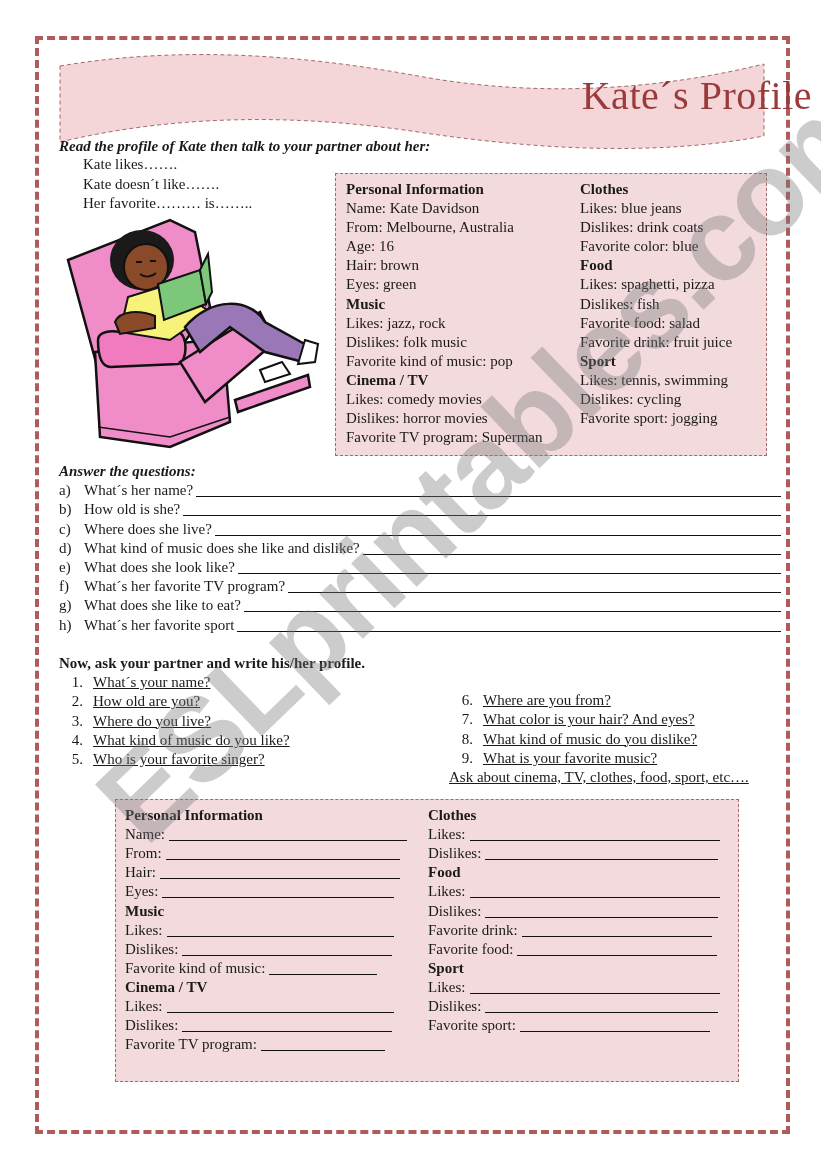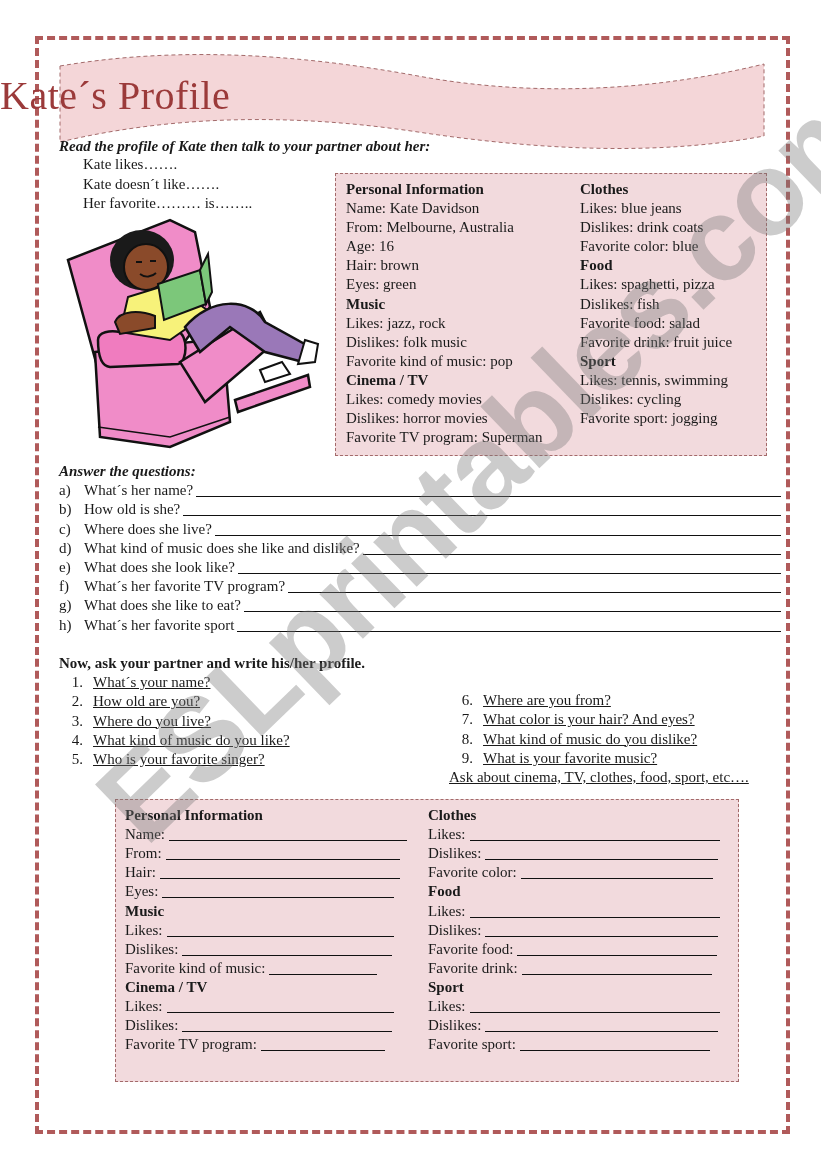--- a/index.html
+++ b/index.html
@@ -2,21 +2,21 @@
 <html><head>
 <meta charset="utf-8">
 <style>
   html, body { margin:0; padding:0; background:#ffffff; }
   body { width:821px; height:1169px; position:relative; overflow:hidden;
          font-family:"Liberation Serif","DejaVu Serif",serif; color:#1a1a1a; font-size:15px; }
   .frame { position:absolute; left:35px; top:36px; width:755px; height:1098px;
            border:4px dashed #b05a5a; box-sizing:border-box; }
   .banner { position:absolute; left:58px; top:50px; width:708px; height:100px; }
   .banner svg { position:absolute; left:0; top:0; }
-  .title { position:absolute; left:0; top:72px; width:812px; text-align:left;
+  .title { position:absolute; left:0; top:72px; width:812px; text-align:right;
            font-size:40px; color:#9b3a3a; letter-spacing:0.5px; }
   .abs { position:absolute; white-space:nowrap; line-height:19px; }
   .bold { font-weight:bold; }
   .prompt-lines div { height:19.5px; }
   .kate-box { position:absolute; left:335px; top:173px; width:432px; height:283px;
               background:#f2dadd; border:1px dashed #a36a6a; box-sizing:border-box; }
   .col { position:absolute; top:6px; line-height:19.1px; }
   .col div { white-space:nowrap; }
   .questions { position:absolute; left:59px; top:462px; width:722px; }
   .qrow { display:flex; align-items:flex-end; height:19.2px; line-height:19px; }
@@ -232,41 +232,37 @@
   <div class="col" style="left:312px;top:6px;">
     <div class="frow bold">Clothes</div>
     <div class="frow">
         <span>Likes:</span>
         <span class="fline" style="width:250px"></span>
       </div>
     <div class="frow">
         <span>Dislikes:</span>
         <span class="fline" style="width:233px"></span>
       </div>
-    <div class="frow">
-        <span>Favorite color:</span>
-        <span class="fline" style="width:192px"></span>
-      </div>
     <div class="frow bold">Food</div>
     <div class="frow">
         <span>Likes:</span>
         <span class="fline" style="width:250px"></span>
       </div>
     <div class="frow">
         <span>Dislikes:</span>
         <span class="fline" style="width:233px"></span>
+      </div>
+    <div class="frow">
+        <span>Favorite drink:</span>
+        <span class="fline" style="width:190px"></span>
       </div>
     <div class="frow">
         <span>Favorite food:</span>
         <span class="fline" style="width:200px"></span>
       </div>
-    <div class="frow">
-        <span>Favorite drink:</span>
-        <span class="fline" style="width:190px"></span>
-      </div>
     <div class="frow bold">Sport</div>
     <div class="frow">
         <span>Likes:</span>
         <span class="fline" style="width:250px"></span>
       </div>
     <div class="frow">
         <span>Dislikes:</span>
         <span class="fline" style="width:233px"></span>
       </div>
     <div class="frow">

